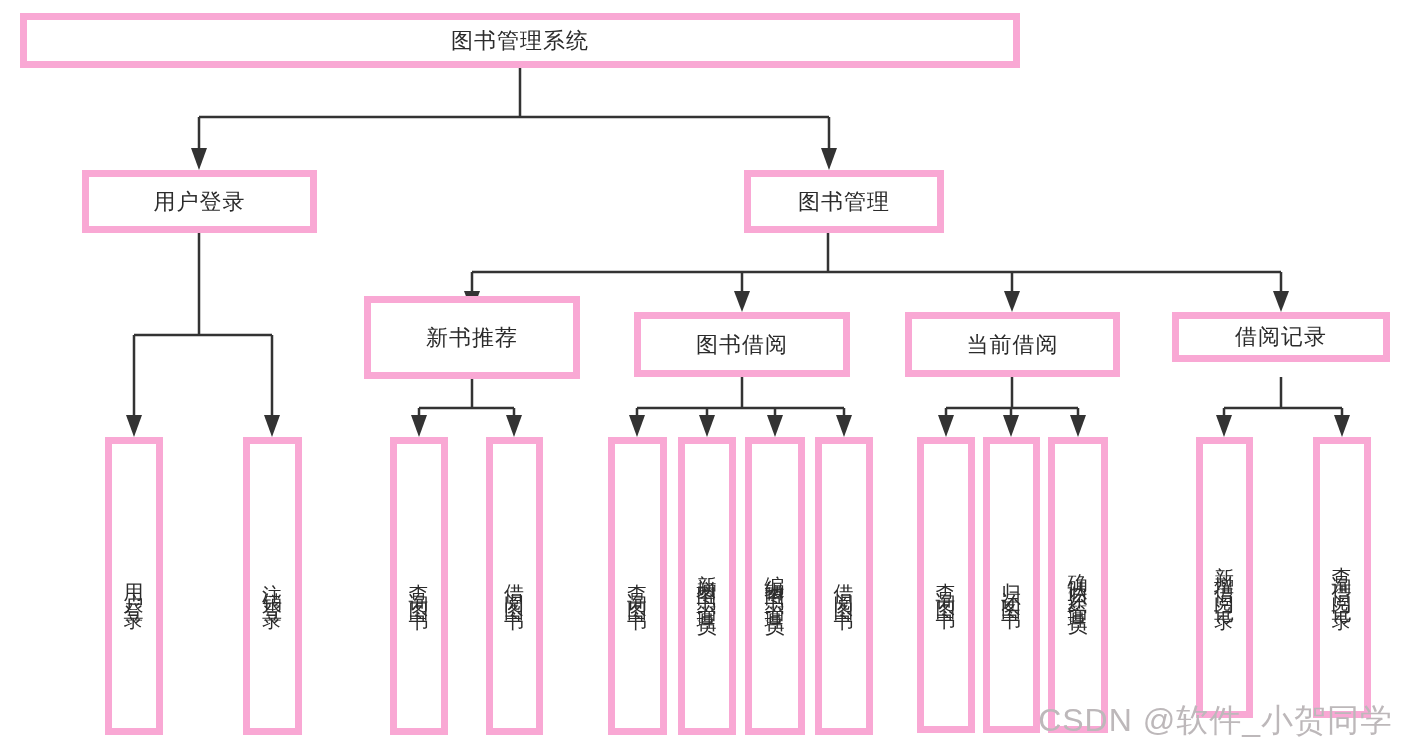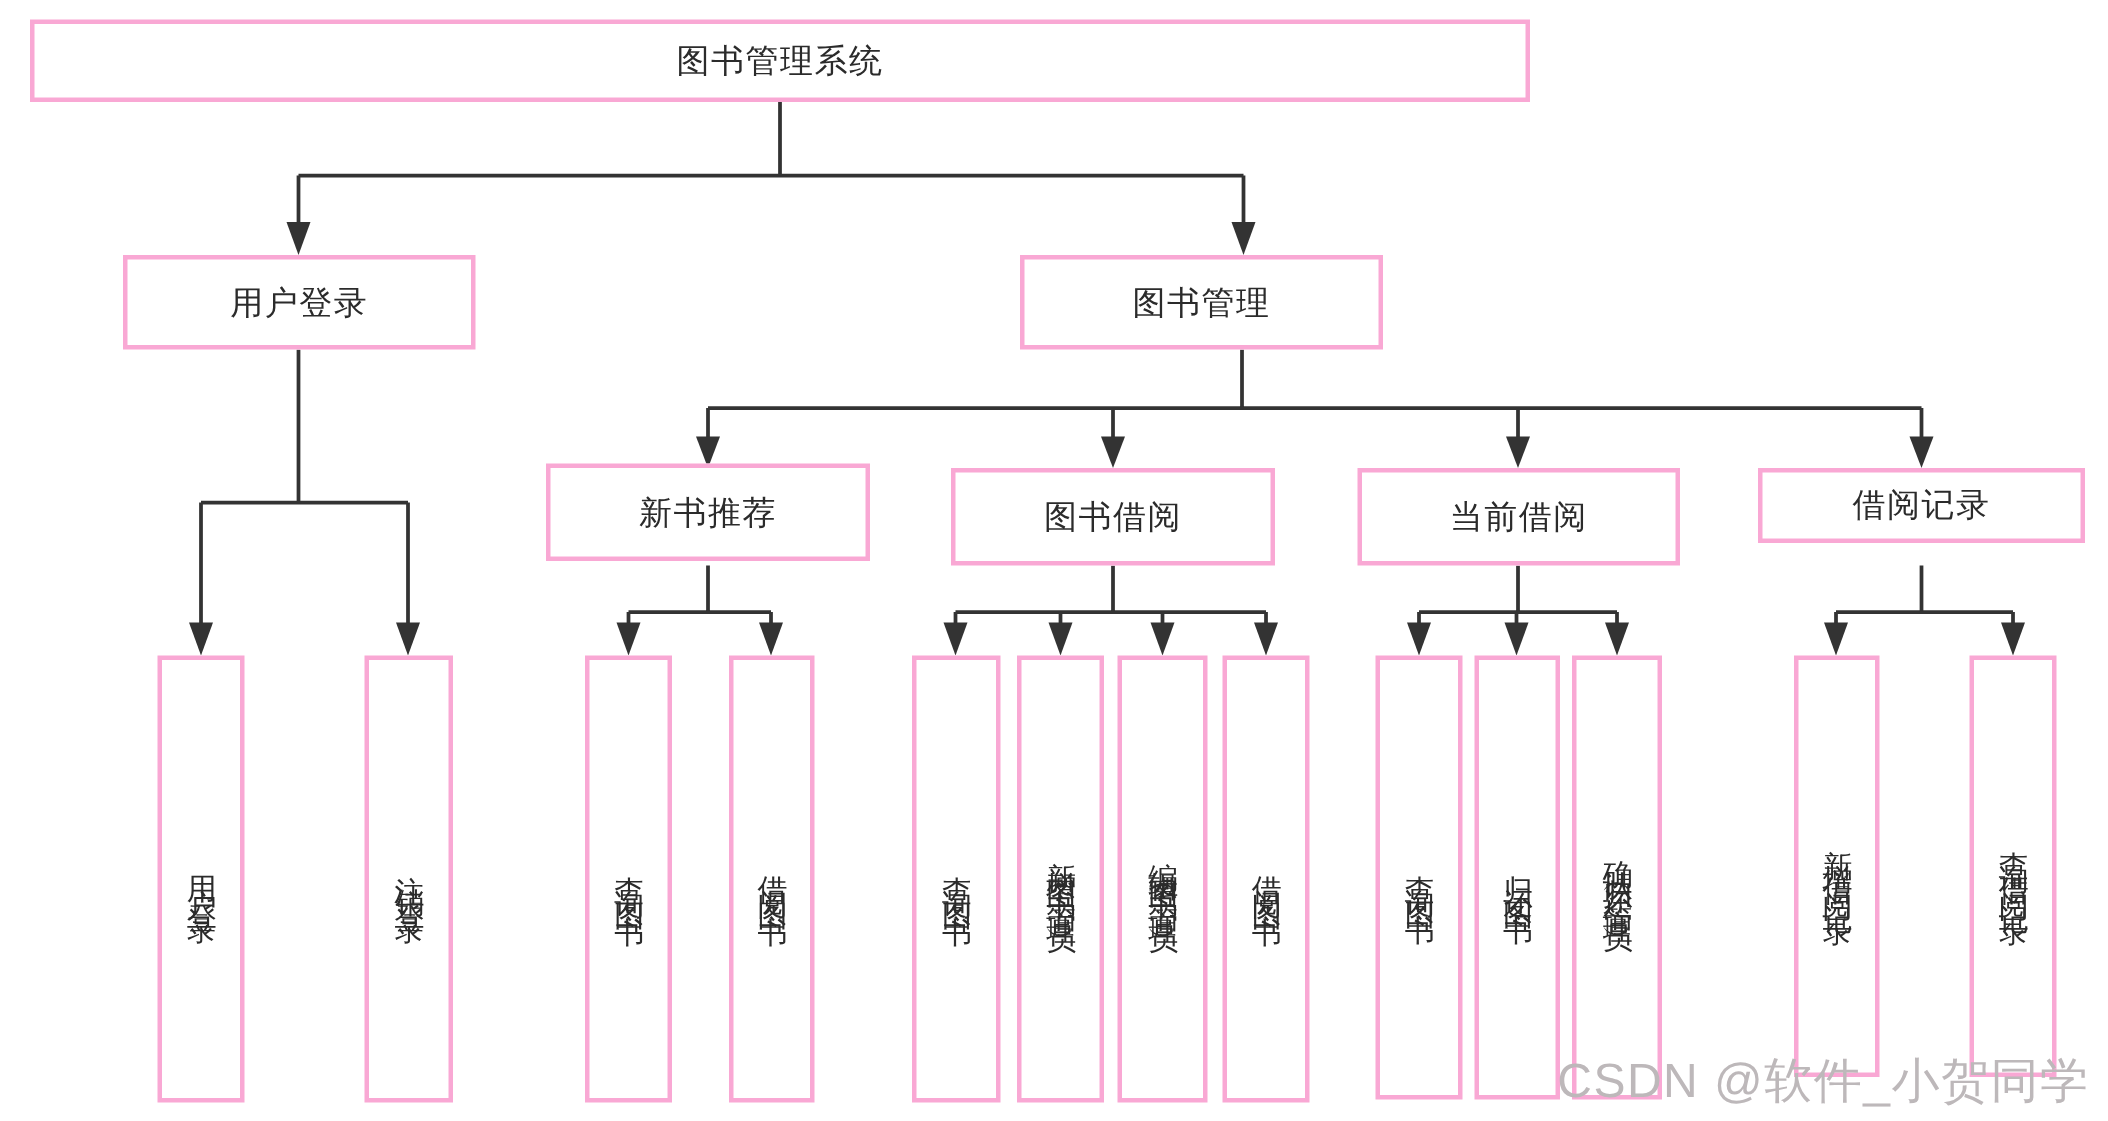--- a/index.html
+++ b/index.html
@@ -20,21 +20,21 @@
     left: 0;
     top: 0;
     width: 1405px;
     height: 747px;
     pointer-events: none;
   }
   .node {
     position: absolute;
     box-sizing: border-box;
     background: #ffffff;
-    border: 3px solid #f9a8d4;
+    border: 7px solid #f9a8d4;
     color: #2b2b2b;
     display: flex;
     align-items: center;
     justify-content: center;
     text-align: center;
   }
   .hbox {
     font-size: 22px;
     letter-spacing: 1px;
   }
@@ -95,23 +95,23 @@
       <polygon points="1003,415 1019,415 1011,437"></polygon>
       <polygon points="1070,415 1086,415 1078,437"></polygon>
       <polygon points="1216,415 1232,415 1224,437"></polygon>
       <polygon points="1334,415 1350,415 1342,437"></polygon>
     </g>
   </svg>
 
   <div class="node hbox" style="left:20px; top:13px; width:1000px; height:55px;">图书管理系统</div>
 
   <div class="node hbox" style="left:82px; top:170px; width:235px; height:63px;">用户登录</div>
-  <div class="node hbox" style="left:680px; top:170px; width:242px; height:63px;">图书管理</div>
+  <div class="node hbox" style="left:744px; top:170px; width:200px; height:63px;">图书管理</div>
 
-  <div class="node hbox" style="left:364px; top:309px; width:216px; height:65px;">新书推荐</div>
+  <div class="node hbox" style="left:364px; top:296px; width:216px; height:83px;">新书推荐</div>
   <div class="node hbox" style="left:905px; top:312px; width:215px; height:65px;">当前借阅</div>
   <div class="node hbox" style="left:634px; top:312px; width:216px; height:65px;">图书借阅</div>
   <div class="node hbox" style="left:1172px; top:312px; width:218px; height:50px;">借阅记录</div>
 
   <div class="node vbox" style="left:105px; top:437px; width:58px; height:298px;">用户登录</div>
   <div class="node vbox" style="left:243px; top:437px; width:59px; height:298px;">注销登录</div>
 
   <div class="node vbox" style="left:390px; top:437px; width:58px; height:298px;">查询图书</div>
   <div class="node vbox" style="left:486px; top:437px; width:57px; height:298px;">借阅图书</div>
 

